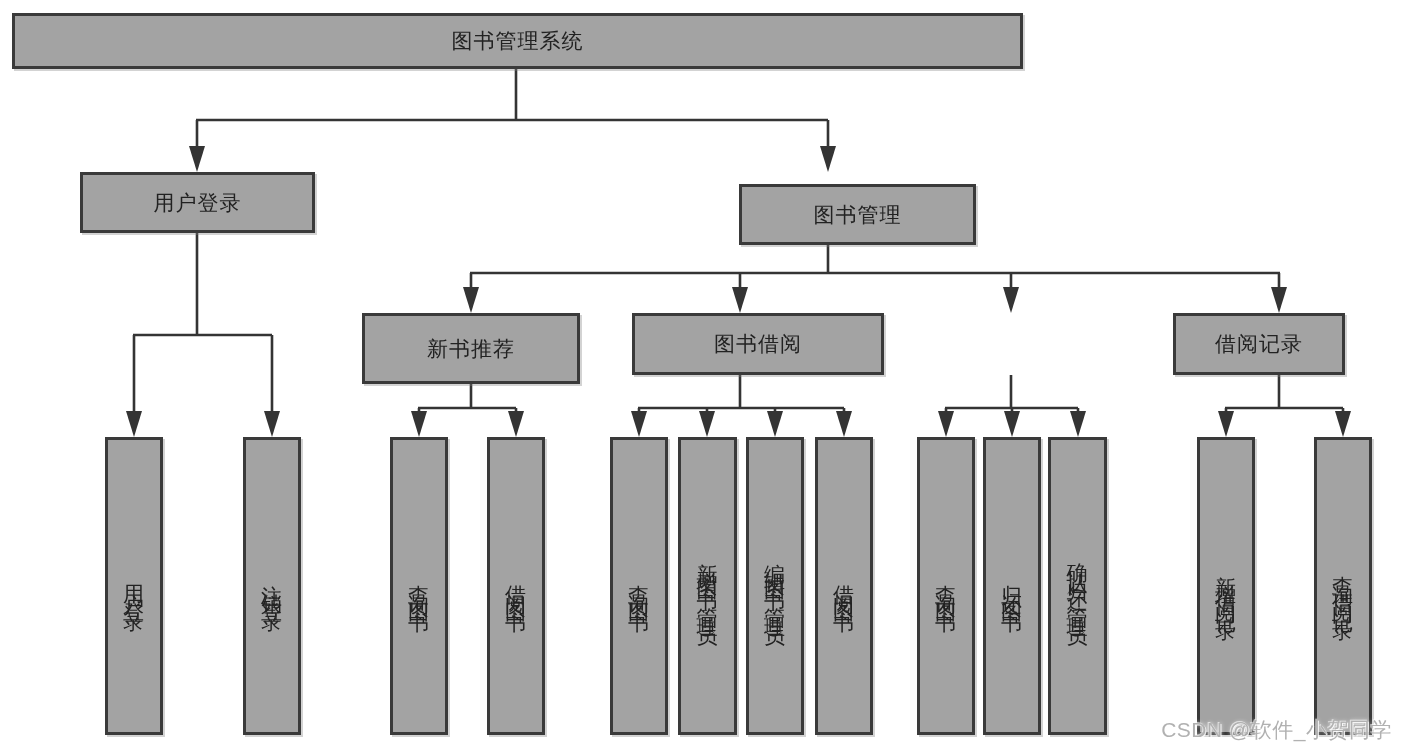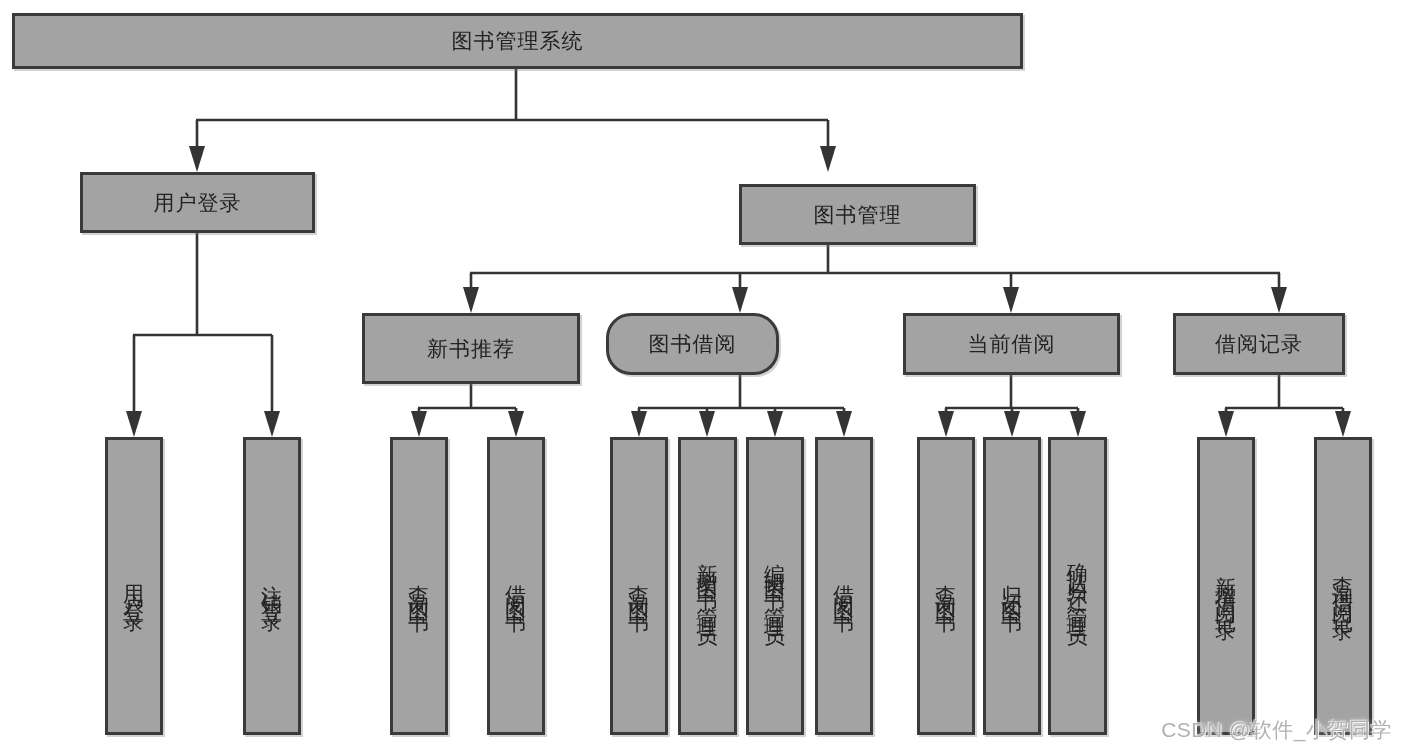--- a/index.html
+++ b/index.html
@@ -132,25 +132,22 @@
   <div class="node h" style="left:80px; top:172px; width:235px; height:61px;">
     <span>用户登录</span>
   </div>
   <div class="node h" style="left:739px; top:172px; width:237px; height:61px;margin-top:12px;">
     <span>图书管理</span>
   </div>
 
   <div class="node h" style="left:362px; top:313px; width:218px; height:71px;">
     <span>新书推荐</span>
   </div>
-  <div class="node h" style="left:606px; top:313px; width:173px; height:62px;border-radius:25px;">
+  <div class="node h" style="left:632px; top:313px; width:252px; height:62px;">
     <span>图书借阅</span>
-  </div>
-  <div class="node h" style="left:903px; top:313px; width:217px; height:62px;">
-    <span>当前借阅</span>
   </div>
   <div class="node h" style="left:1173px; top:313px; width:172px; height:62px;">
     <span>借阅记录</span>
   </div>
 
   <div class="node leaf" style="left:105px; top:437px; width:58px; height:298px;">
     <span class="leaf-text">用户登录</span>
   </div>
   <div class="node leaf" style="left:243px; top:437px; width:58px; height:298px;">
     <span class="leaf-text">注销登录</span>

